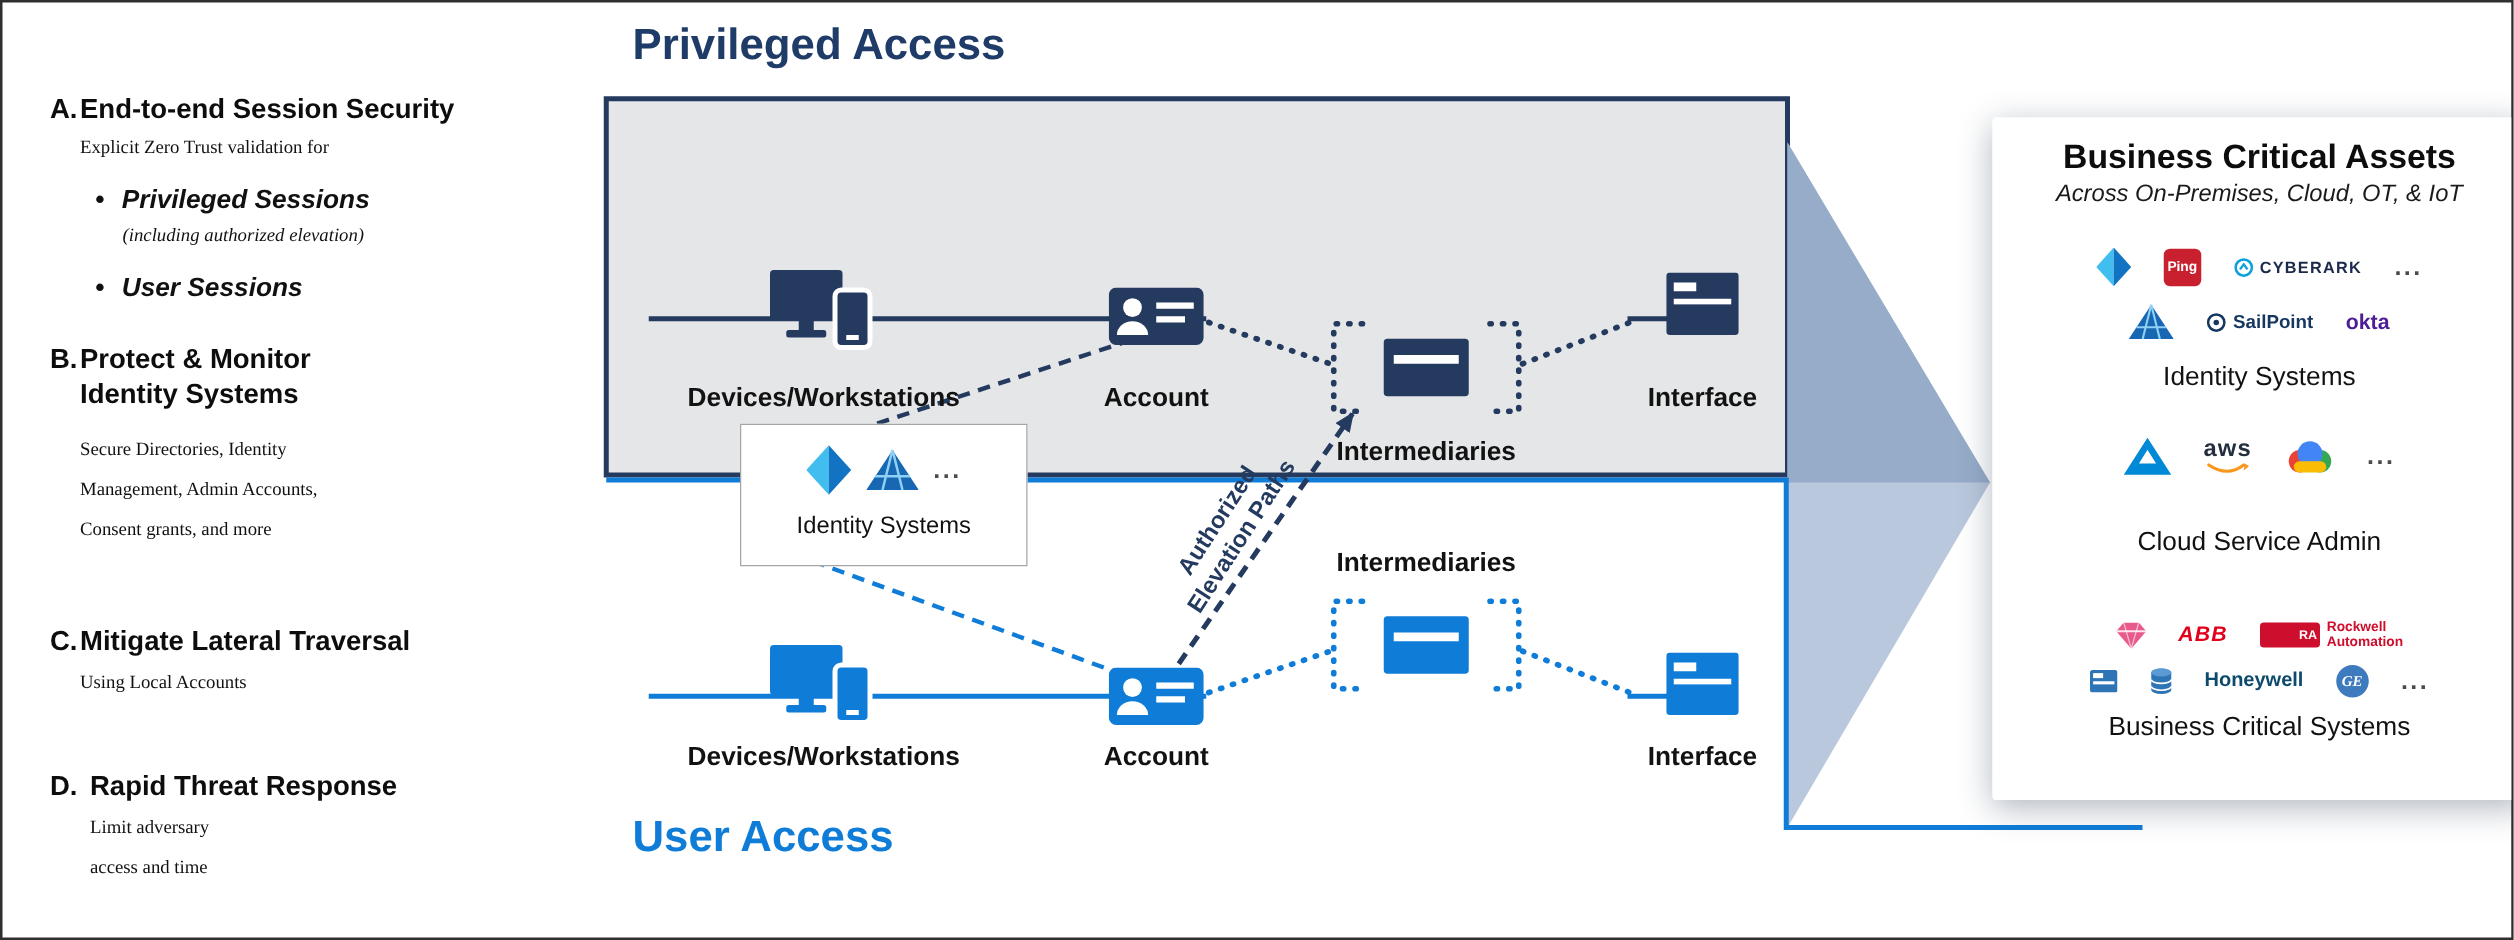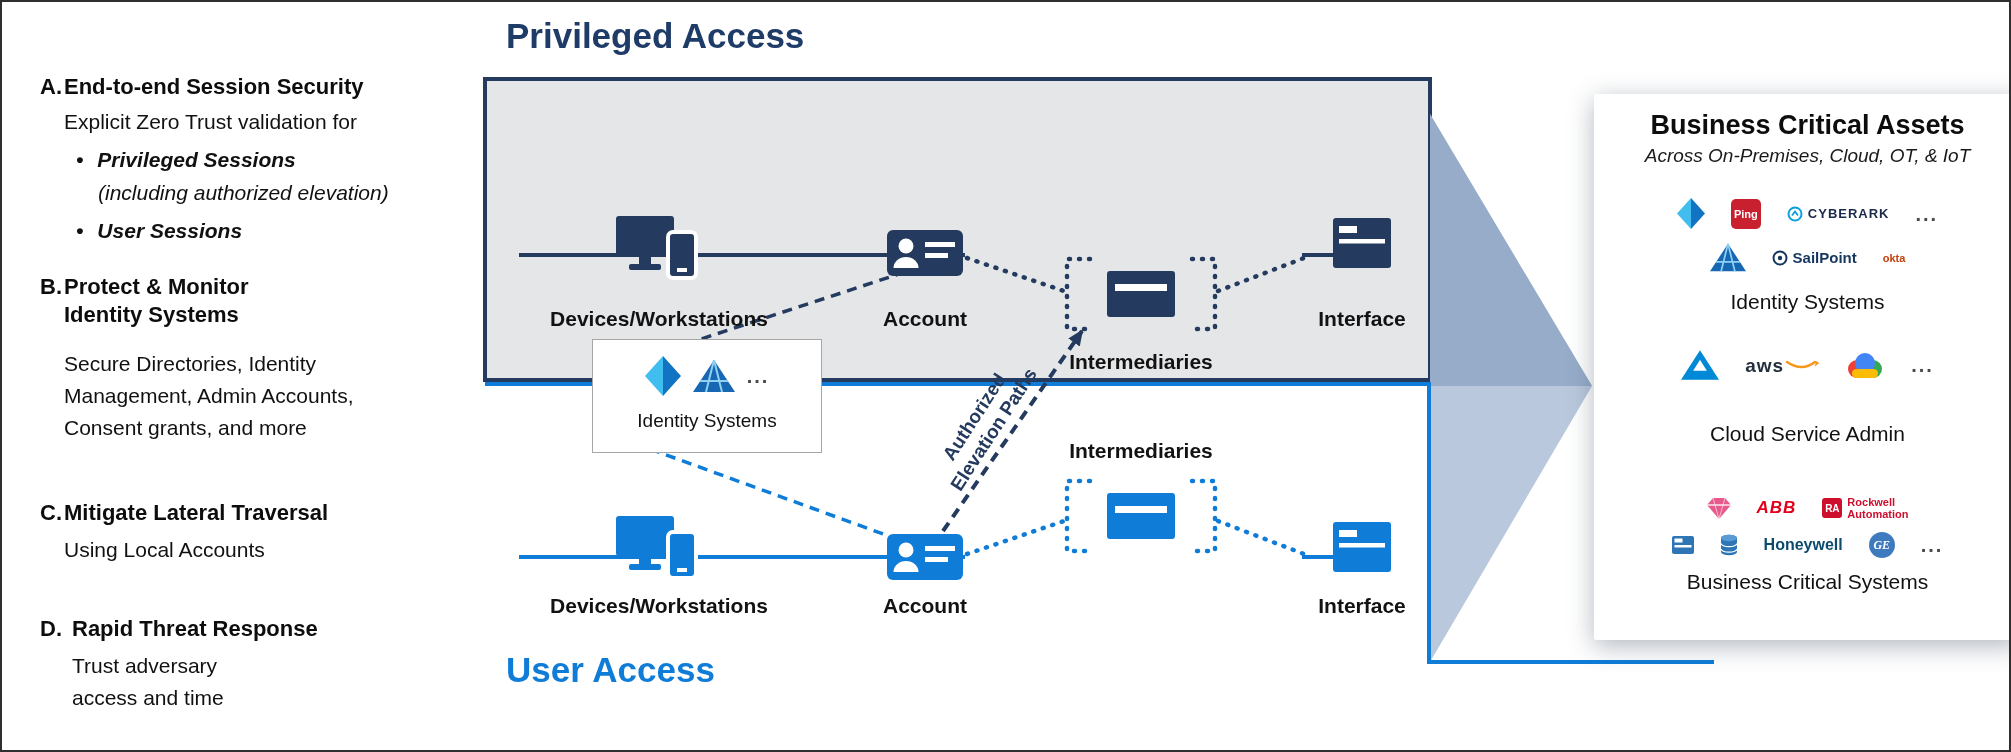--- a/index.html
+++ b/index.html
@@ -6,21 +6,21 @@
   .canvas{position:relative;width:2011px;height:752px;background:#fff;border:2px solid #2f2f2f;box-sizing:border-box;overflow:hidden;}
   .abs{position:absolute;}
   .svg-layer{position:absolute;left:0;top:0;width:2011px;height:752px;z-index:1;}
   .layer2{z-index:2;}
   .navy{color:#243A5E;}
   .blue{color:#0F7CD8;}
 
   
   .side-heading{display:flex;font-size:22px;font-weight:bold;color:#0d0d0d;white-space:nowrap;}
   .side-letter{width:24px;flex:none;}
-  .side-body{font-size:21px;white-space:nowrap;}
+  .side-body{font-size:15px;white-space:nowrap;font-family:Liberation Serif, serif;}
   .bullet-line{display:flex;gap:14px;font-size:21px;font-style:italic;font-weight:600;white-space:nowrap;}
   .note{font-style:italic;}
 
   
   .zone-title{font-size:35px;font-weight:bold;white-space:nowrap;z-index:2;}
   .node-label{font-size:21px;font-weight:600;transform:translateX(-50%);white-space:nowrap;z-index:2;color:#121212;}
 
   .identity-box{background:#ffffff;border:1.5px solid #a6a6a6;z-index:3;}
   .identity-icons{display:flex;justify-content:center;align-items:center;gap:12px;margin-top:16px;}
   .identity-label{text-align:center;font-size:19px;margin-top:14px;color:#111;}
@@ -31,28 +31,28 @@
   .panel{background:rgba(255,255,255,0.97);box-shadow:0 6px 26px rgba(50,65,90,0.38);border-radius:3px;z-index:4;}
   .panel-title{text-align:center;margin-top:16px;font-size:27px;font-weight:bold;color:#0d0d0d;}
   .panel-subtitle{text-align:center;margin-top:4px;font-size:19px;font-style:italic;color:#1a1a1a;}
   .logo-row{position:absolute;left:0;width:100%;display:flex;justify-content:center;align-items:center;gap:26px;}
   .group-label{position:absolute;left:0;width:100%;text-align:center;font-size:21px;color:#111;}
   .dots{font-size:20px;font-weight:bold;color:#4a4a4a;letter-spacing:2px;line-height:1;}
 
   .ping-badge{width:30px;height:30px;background:#C8202E;border-radius:5px;color:#fff;font-size:11px;font-weight:bold;display:flex;align-items:center;justify-content:center;}
   .cyberark{display:flex;align-items:center;gap:5px;font-size:13px;font-weight:bold;letter-spacing:1px;color:#1B2A4A;}
   .sailpoint{display:flex;align-items:center;gap:5px;color:#16375F;font-size:15px;font-weight:600;}
-  .okta{font-size:11px;font-weight:bold;color:#c2410c;}
-  .aws{display:flex;flex-direction:row;align-items:center;line-height:1;gap:1px;}
+  .okta{font-size:17px;font-weight:bold;color:#4c1d95;}
+  .aws{display:flex;flex-direction:column;align-items:center;line-height:1;gap:1px;}
   .aws-text{font-size:19px;font-weight:bold;color:#232F3E;letter-spacing:1px;}
   .abb{font-size:17px;font-weight:bold;font-style:italic;color:#E2001A;letter-spacing:1px;}
   .honeywell{font-size:16px;font-weight:bold;color:#0c4a6e;}
   .ge-badge{width:26px;height:26px;border-radius:50%;background:#3E7BBE;color:#fff;display:flex;align-items:center;justify-content:center;font-size:12px;font-style:italic;font-weight:bold;font-family:"Liberation Serif",serif;}
   .ra{display:flex;align-items:center;gap:5px;}
-  .ra-badge{width:20px;height:20px;background:#CE0E2D;border-radius:3px;color:#fff;font-size:10px;font-weight:bold;display:flex;align-items:center;justify-content:center;}
+  .ra-badge{width:20px;height:20px;background:#CE0E2D;border-radius:3px;color:#fff;font-size:10px;font-weight:bold;display:flex;align-items:center;justify-content:center;padding-left:28px;}
   .ra-text{font-size:11px;font-weight:bold;color:#CE0E2D;line-height:1.1;}
 
   .br{fill:none;stroke:currentColor;stroke-width:4.5;stroke-dasharray:1 9;stroke-linecap:round;}
   .dotline{stroke-dasharray:1 9;stroke-linecap:round;stroke-width:4.5;fill:none;}
 </style>
 </head>
 <body>
 
 <div class="canvas">
 
@@ -110,21 +110,21 @@
   <div class="abs side-heading layer2" style="left:38px;top:498px">
     <span class="side-letter">C.</span>
     <span>Mitigate Lateral Traversal</span>
   </div>
   <div class="abs side-body layer2" style="left:62px;top:536px">Using Local Accounts</div>
 
   <div class="abs side-heading layer2" style="left:38px;top:614px">
     <span class="side-letter" style="width:32px">D.</span>
     <span>Rapid Threat Response</span>
   </div>
-  <div class="abs side-body layer2" style="left:70px;top:652px">Trust adversary</div>
+  <div class="abs side-body layer2" style="left:70px;top:652px">Limit adversary</div>
   <div class="abs side-body layer2" style="left:70px;top:684px">access and time</div>
 
   <div class="abs zone-title" style="left:504px;top:14px;color:#1F3C68">Privileged Access</div>
   <div class="abs zone-title" style="left:504px;top:648px;color:#0F7CD8">User Access</div>
 
   <div class="abs navy layer2" style="left:614px;top:210px">
     <svg width="86" height="70" viewBox="0 0 86 70">
       <rect x="0" y="4" width="58" height="40" rx="3" fill="currentColor"></rect>
       <rect x="23" y="44" width="12" height="8" fill="currentColor"></rect>
       <rect x="13" y="52" width="32" height="6" rx="2" fill="currentColor"></rect>

